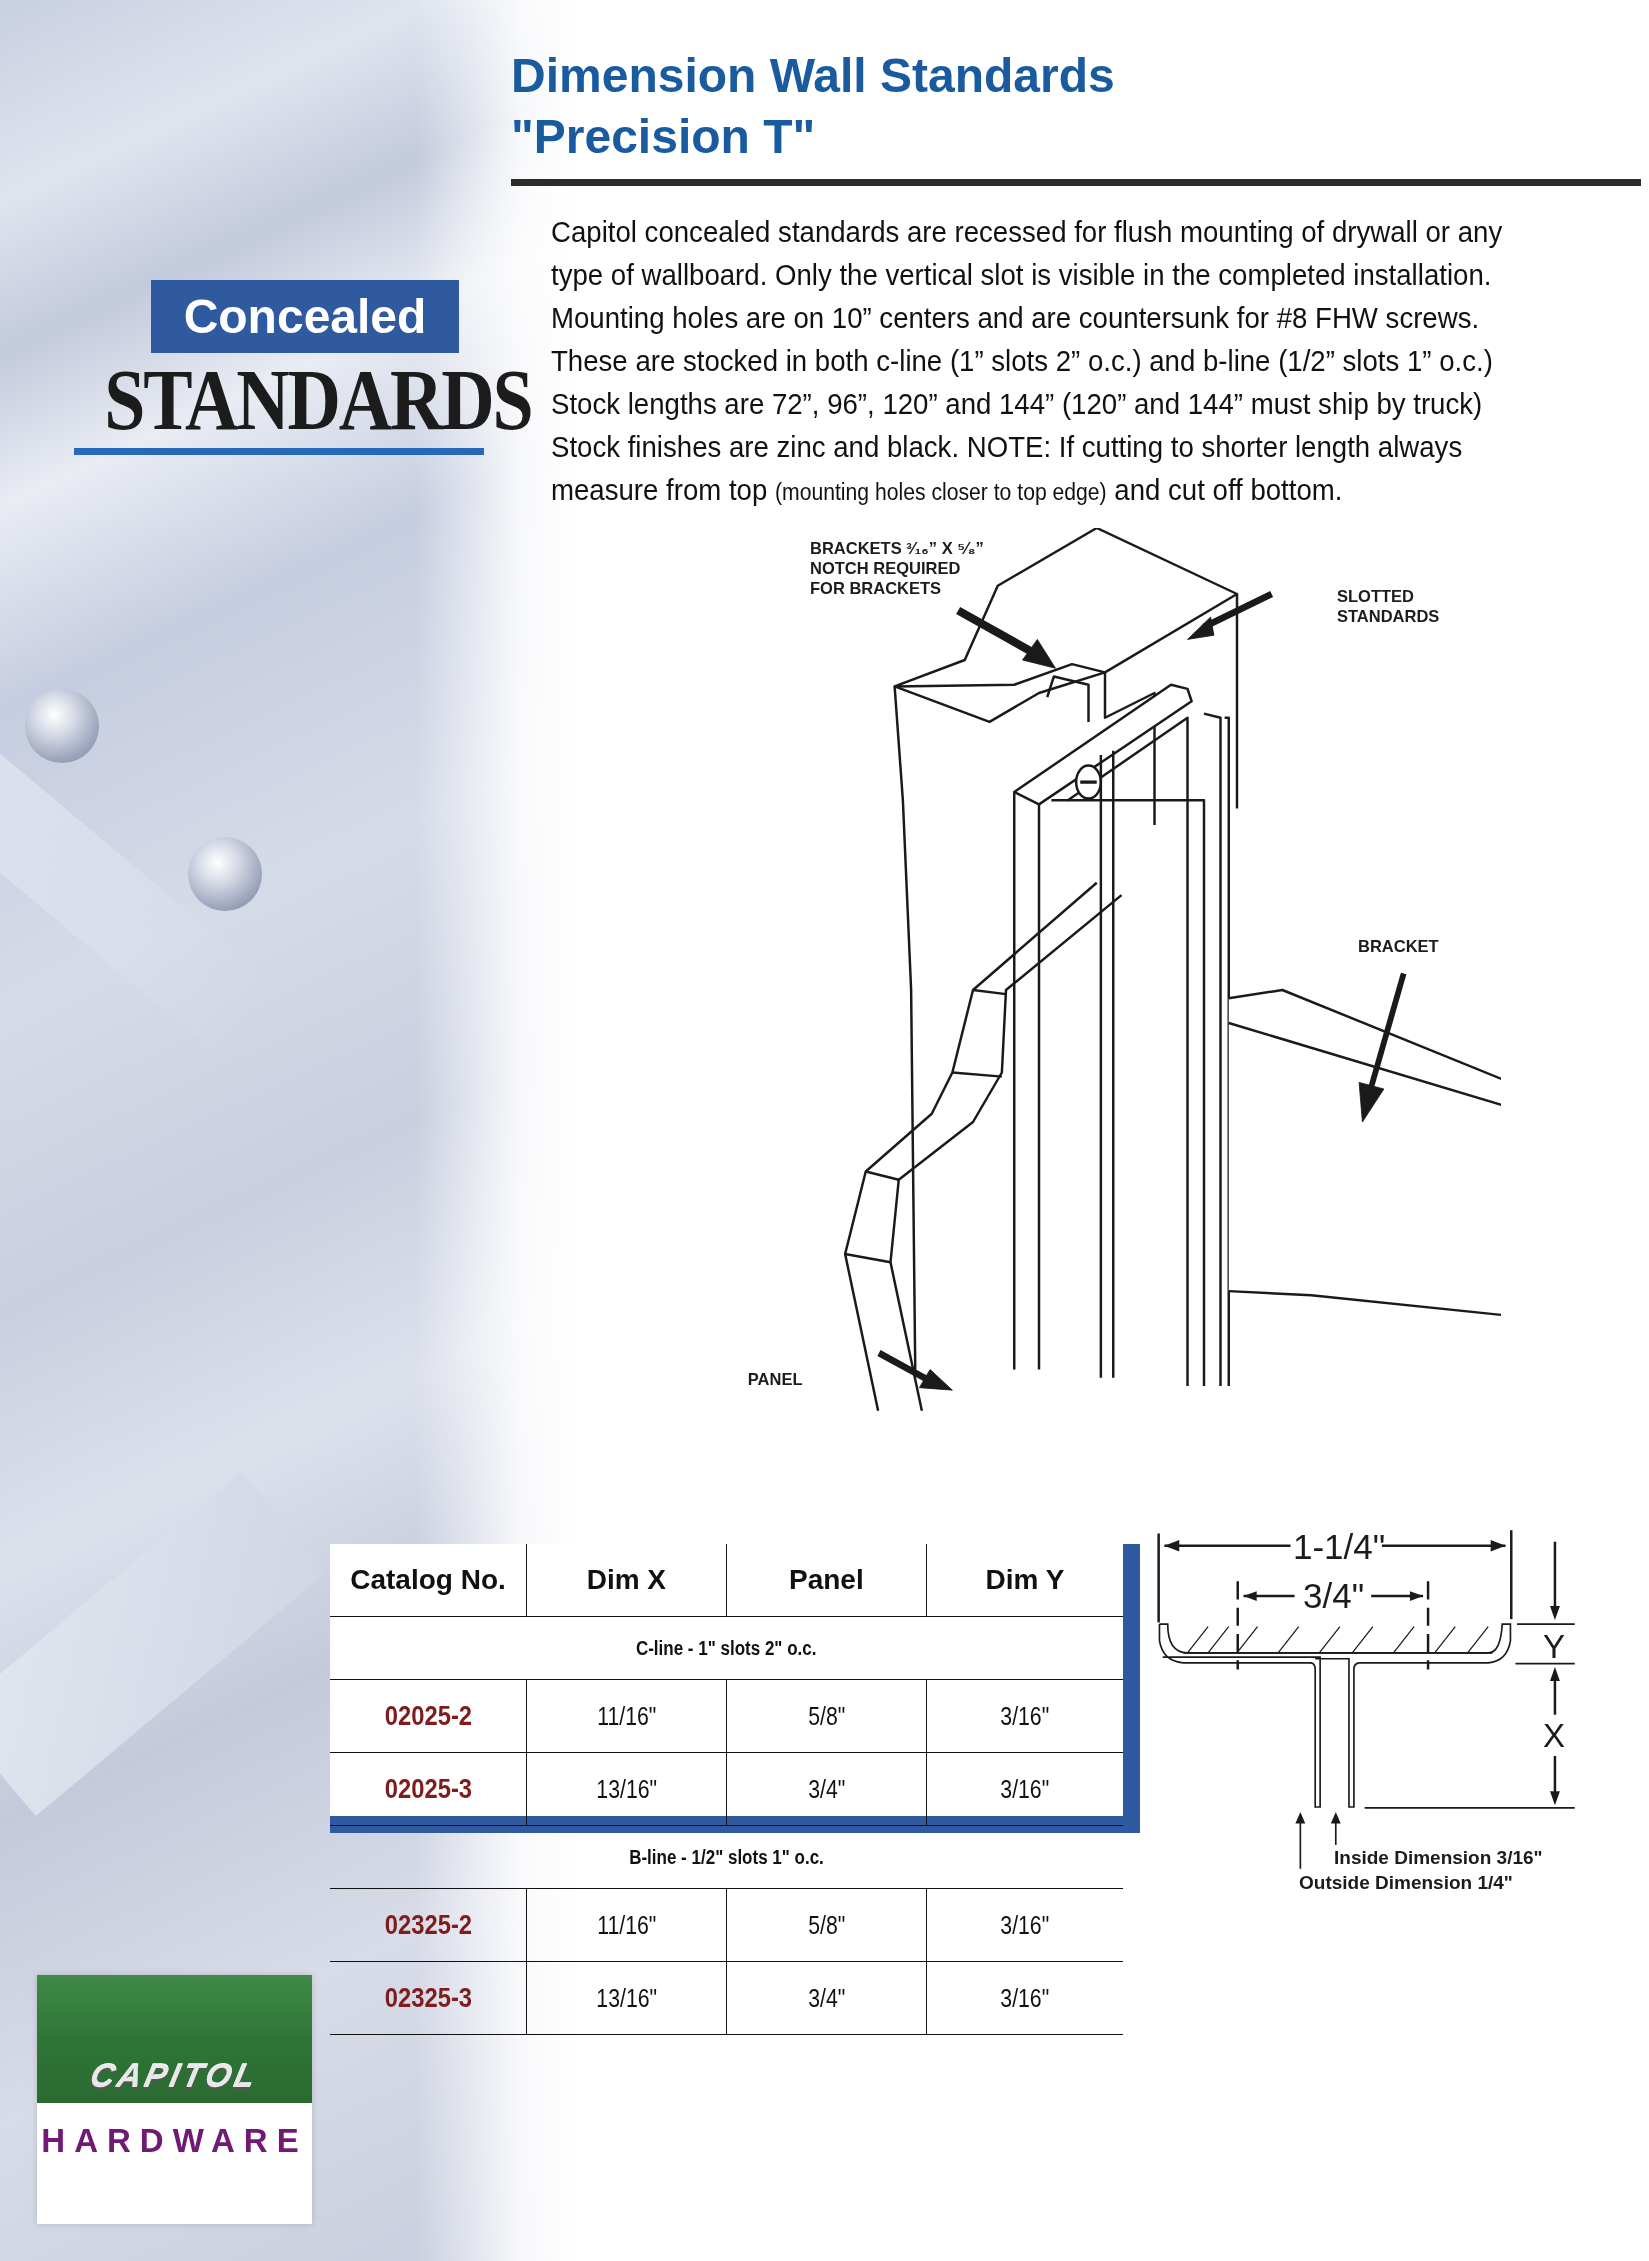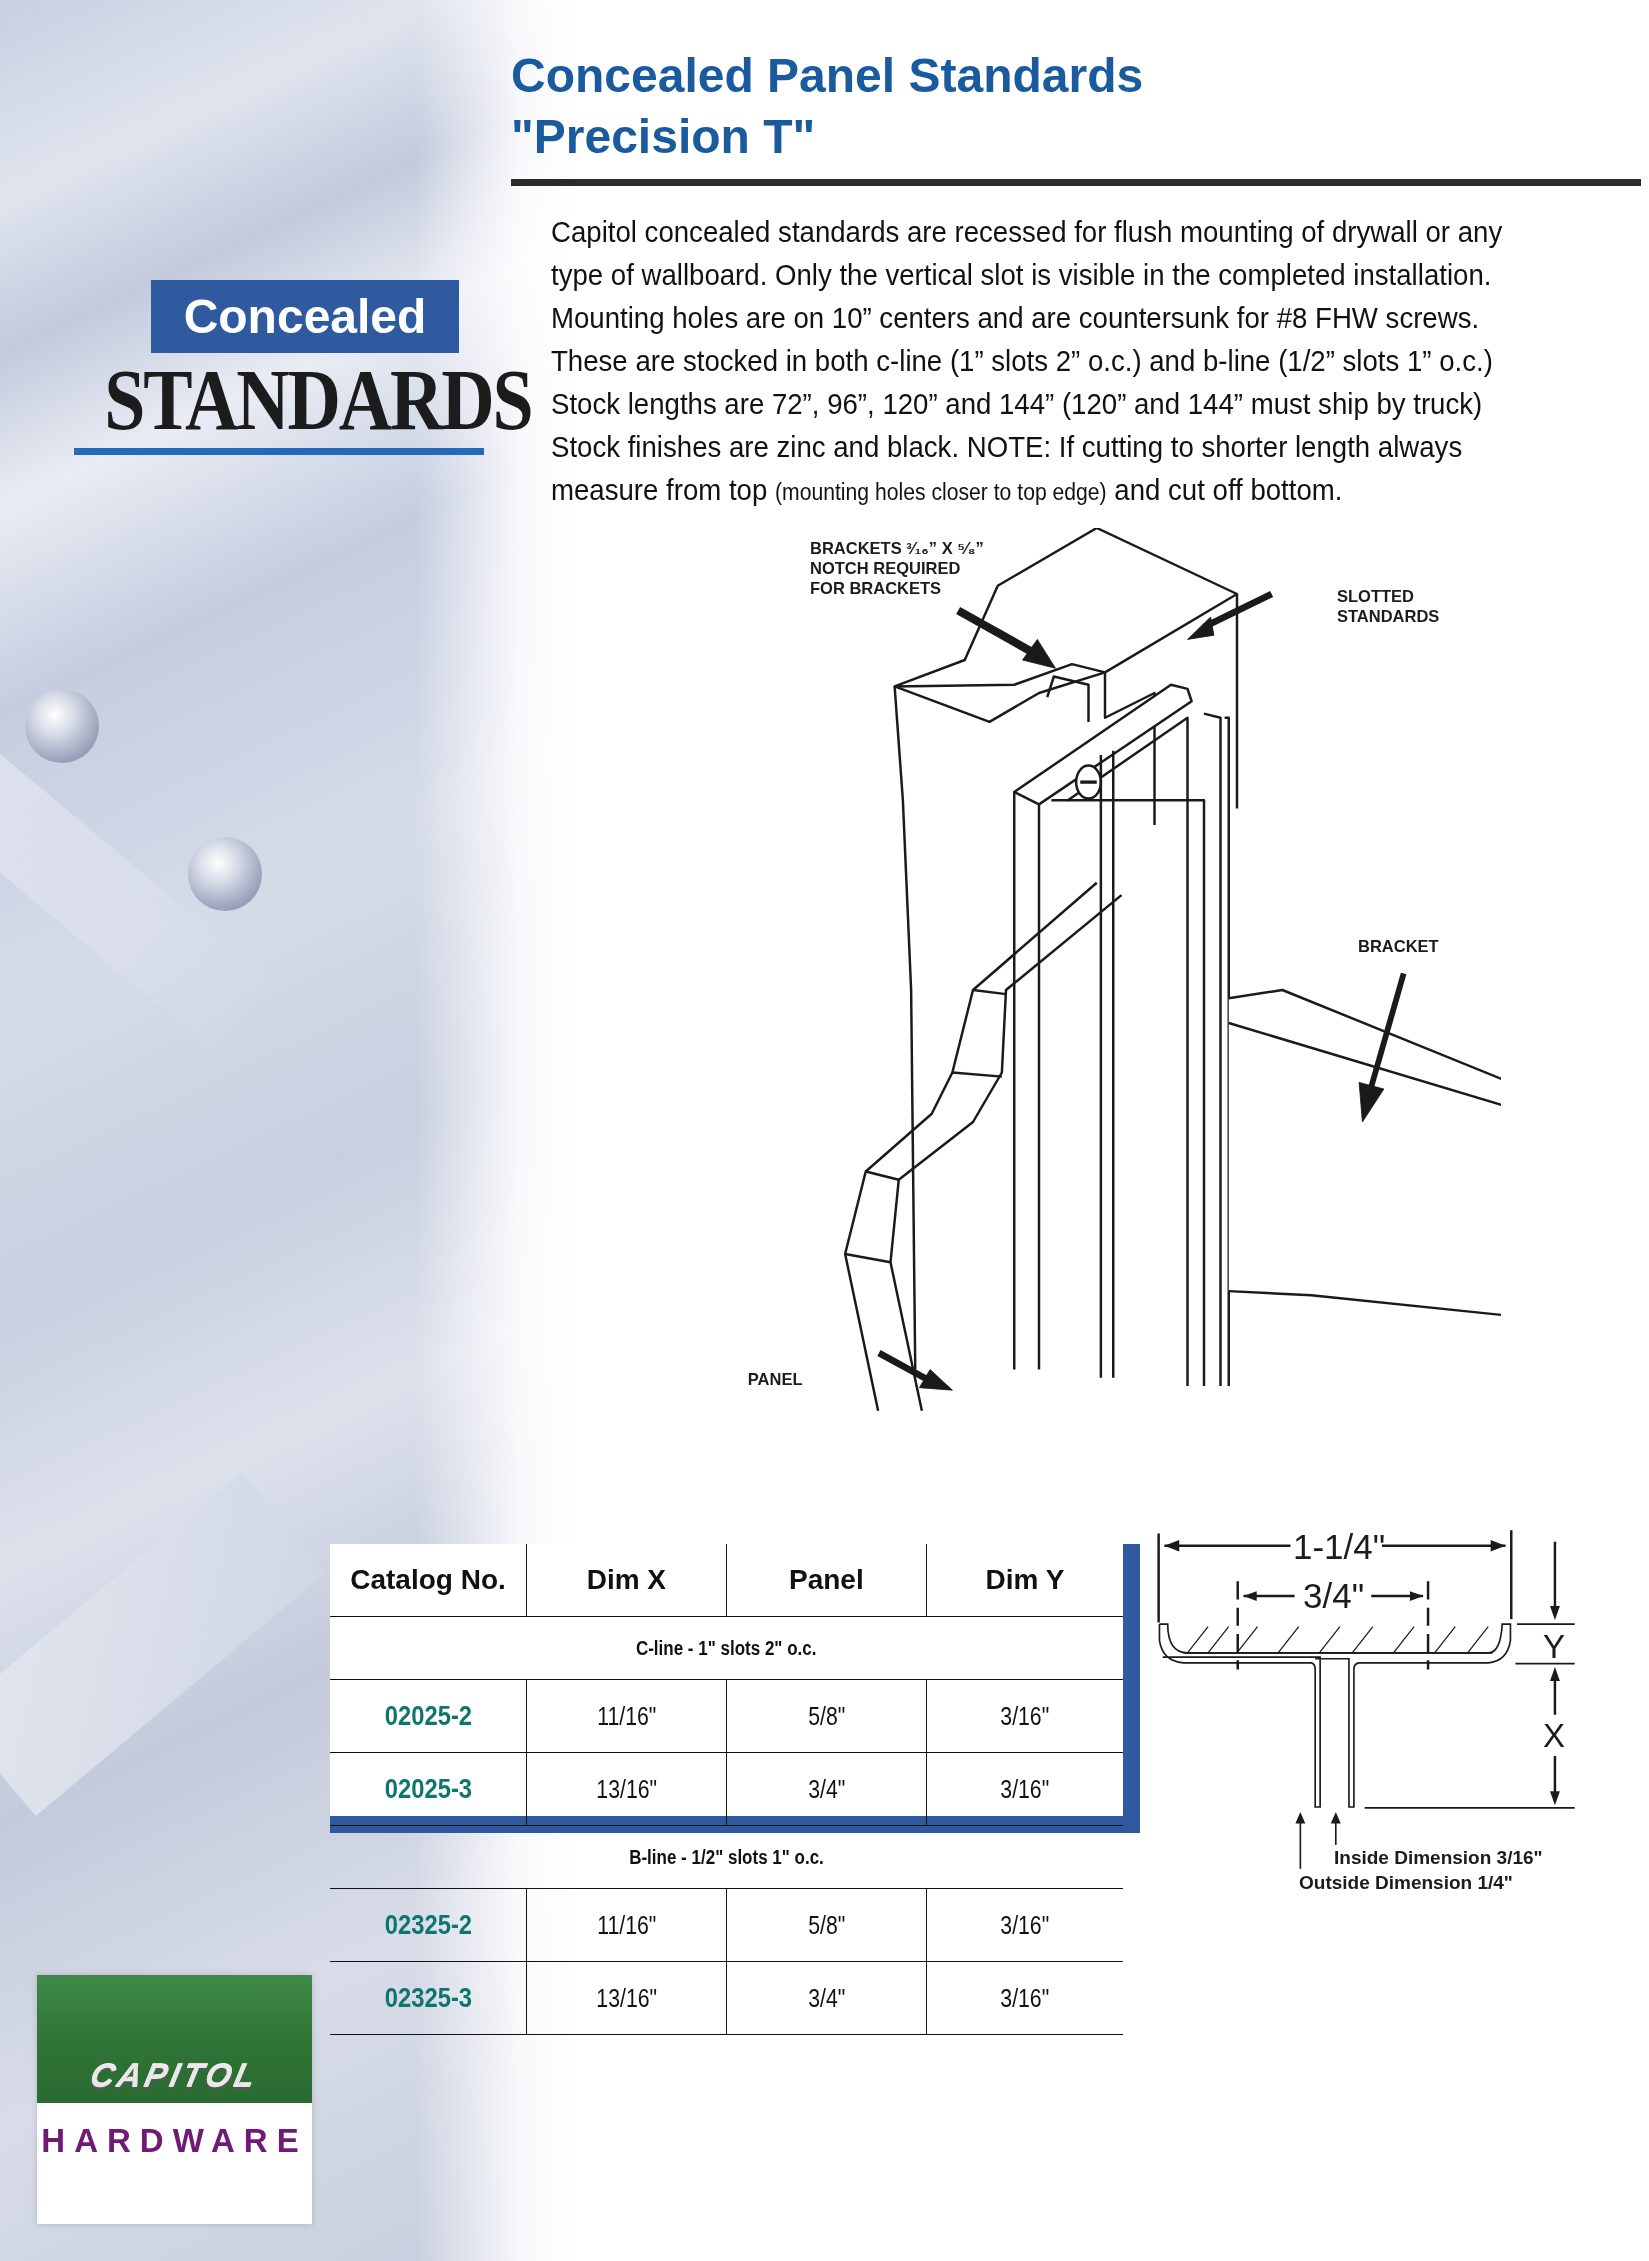--- a/index.html
+++ b/index.html
@@ -24,39 +24,39 @@
   .diag-label { position:absolute; font-weight:bold; font-size:16.5px; color:#1c1c1c; line-height:20px; white-space:nowrap; }
   .table-wrap { position:absolute; left:330px; top:1544px; width:808px; height:289px; background:#ffffff; }
   .table-blue-right { position:absolute; left:1123px; top:1544px; width:16.5px; height:289px; background:#2f5aa0; }
   .table-blue-bottom { position:absolute; left:330px; top:1816px; width:810px; height:16.5px; background:#2f5aa0; }
   table.spec { position:absolute; left:330px; top:1544px; width:793px; border-collapse:collapse; }
   table.spec th, table.spec td { border-bottom:1.6px solid #111; text-align:center; padding:16px; }
   table.spec th { height:40px; font-size:28px; font-weight:bold; color:#111; }
   table.spec th + th, table.spec td.c + td.c { border-left:1.6px solid #111; }
   table.spec td.group { height:30px; font-size:20px; font-weight:bold; color:#111; }
   table.spec td.c { height:40px; font-size:25px; color:#111; }
-  table.spec td.cat { color:#0f766e; font-weight:bold; font-size:28px; }
+  table.spec td.cat { color:#7f1d1d; font-weight:bold; font-size:28px; }
   table.spec td span { display:inline-block; transform:scaleX(0.85); }
   .tdiag { position:absolute; left:1146px; top:1517px; width:429px; height:379px; }
   .tlabel { position:absolute; font-weight:bold; font-size:19px; color:#1c1c1c; white-space:nowrap; }
   .logo { position:absolute; left:37px; top:1975px; width:275px; height:249px; background:#fff; box-shadow:0 0 6.6px rgba(0,0,0,0.15); }
   .logo-top { position:absolute; left:0; top:0; width:275px; height:128px; background:linear-gradient(180deg,#3f8a48 0%,#2f7537 50%,#2a6a31 100%); }
   .logo-capitol { position:absolute; left:0; top:82px; width:275px; text-align:center; font-weight:bold; font-style:italic; font-size:33px; letter-spacing:3.3px; color:#e8e8e8; text-shadow:0 1.6px 0 #555, 0 -0.8px 0 #fff; transform:skewX(-12deg); }
   .logo-hardware { position:absolute; left:0; top:147px; width:275px; text-align:center; font-weight:bold; font-size:33px; letter-spacing:9px; color:#701a75; }
 </style>
 </head>
 <body>
 
 <div class="bg-photo"></div>
 <div class="bar-stripe" style="left:-33px; top:726px; width:396px; height:91px; transform:rotate(40deg); opacity:0.55;"></div>
 <div class="ball" style="left:25px; top:689px;"></div>
 <div class="ball" style="left:188px; top:837px;"></div>
 <div class="bar-stripe" style="left:-49px; top:1715px; width:379px; height:132px; transform:rotate(-40deg); opacity:0.6;"></div>
 
-<div class="title" style="top:48px;">Concealed Panel Standards</div>
+<div class="title" style="top:48px;">Dimension Wall Standards</div>
 <div class="title" style="top:109px;">"Precision T"</div>
 <div class="title-rule"></div>
 
 <div class="body-text">
   <span class="line">Capitol concealed standards are recessed for flush mounting of drywall or any</span>
   <span class="line">type of wallboard. Only the vertical slot is visible in the completed installation.</span>
   <span class="line">Mounting holes are on 10” centers and are countersunk for #8 FHW screws.</span>
   <span class="line">These are stocked in both c-line (1” slots 2” o.c.) and b-line (1/2” slots 1” o.c.)</span>
   <span class="line">Stock lengths are 72”, 96”, 120” and 144” (120” and 144” must ship by truck)</span>
   <span class="line">Stock finishes are zinc and black.  NOTE: If cutting to shorter length always</span>

